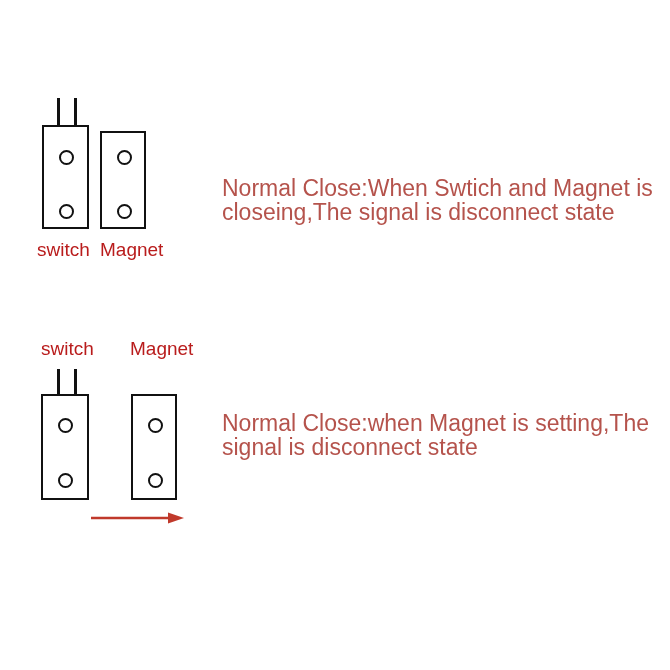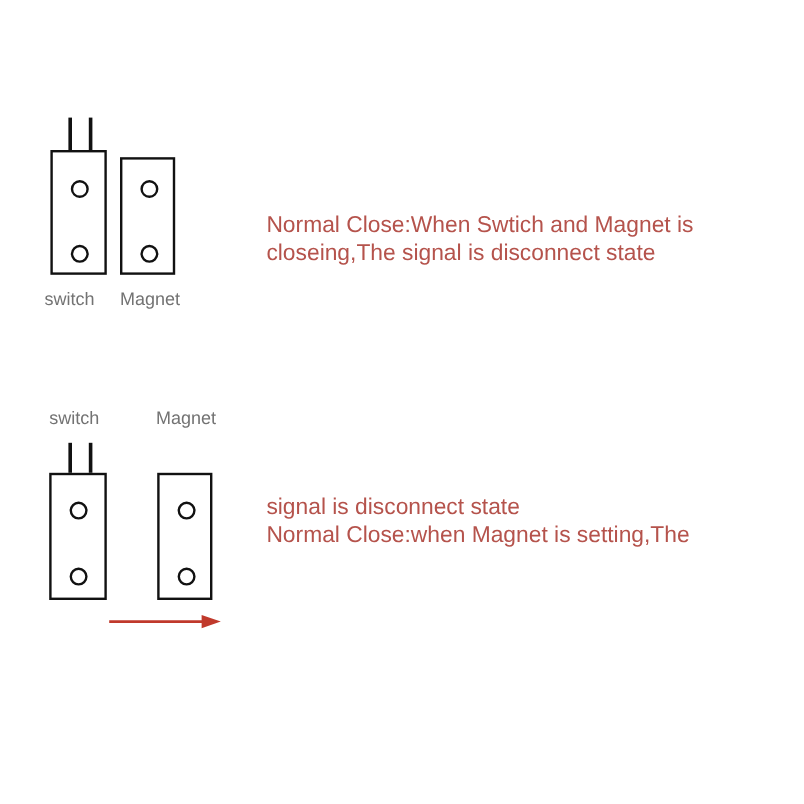--- a/index.html
+++ b/index.html
@@ -38,32 +38,32 @@
   }
   .lead-wire {
     position: absolute;
     width: 3px;
     background: #111111;
   }
 
   
   .part-label {
     position: absolute;
-    color: #737373;
-    font-size: 15px;
+    color: #b91c1c;
+    font-size: 19px;
     line-height: 16px;
     white-space: nowrap;
     font-family: "Liberation Sans", sans-serif;
   }
 
   
   .description {
     position: absolute;
     color: #b5534c;
-    font-size: 19px;
+    font-size: 23px;
     line-height: 24px;
     font-family: "Liberation Sans", sans-serif;
     white-space: nowrap;
   }
   .description .desc-line {
     display: block;
   }
 
   
   .motion-arrow {
@@ -117,18 +117,18 @@
       <div class="terminal-hole" style="left:15px; top:22px;"></div>
       <div class="terminal-hole" style="left:15px; top:77px;"></div>
     </div>
 
     <svg class="motion-arrow" style="left:90px; top:511px; width:95px; height:14px;" viewBox="0 0 95 14" xmlns="http://www.w3.org/2000/svg">
       <line x1="1" y1="7" x2="80" y2="7" stroke="#c0392b" stroke-width="2.4"></line>
       <polygon points="78,1.5 94,7 78,12.5" fill="#c0392b"></polygon>
     </svg>
 
     <div class="description" style="left:222px; top:411px;">
+      <span class="desc-line">Normal Close:when Magnet is setting,The</span>
       <span class="desc-line">signal is disconnect state</span>
-      <span class="desc-line">Normal Close:when Magnet is setting,The</span>
     </div>
   </div>
 
 </div>
 
 </body></html>

